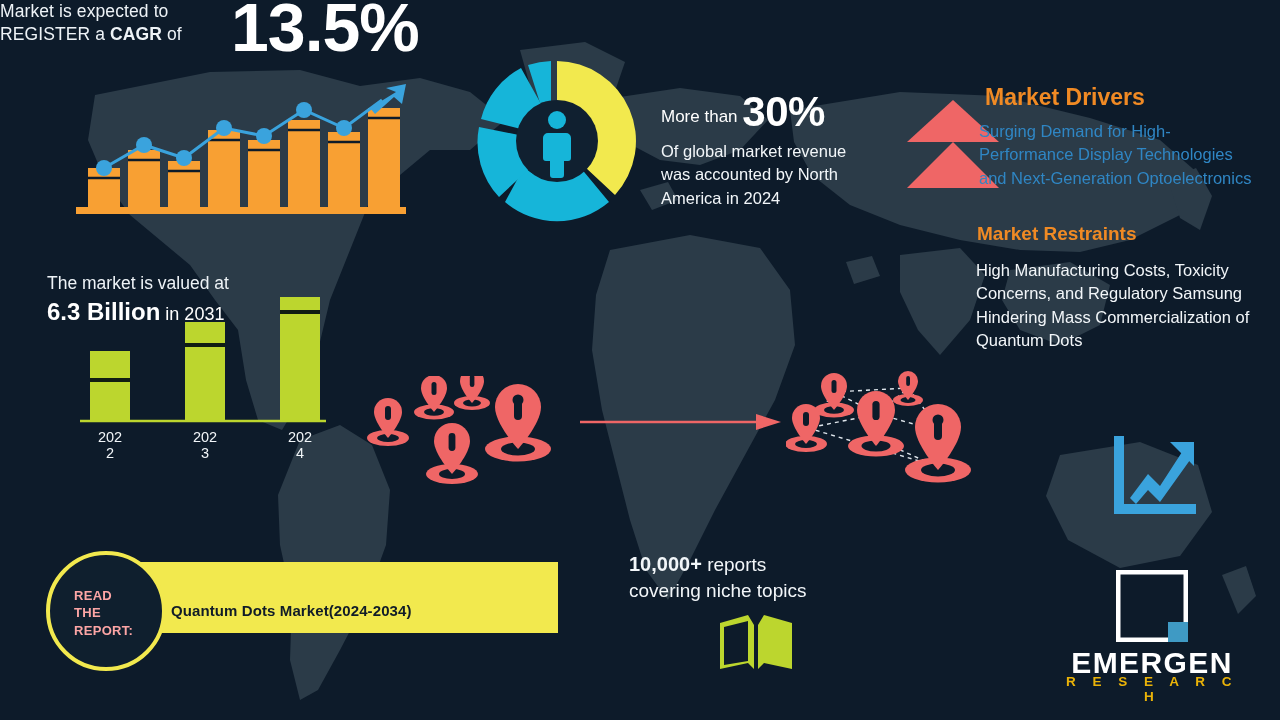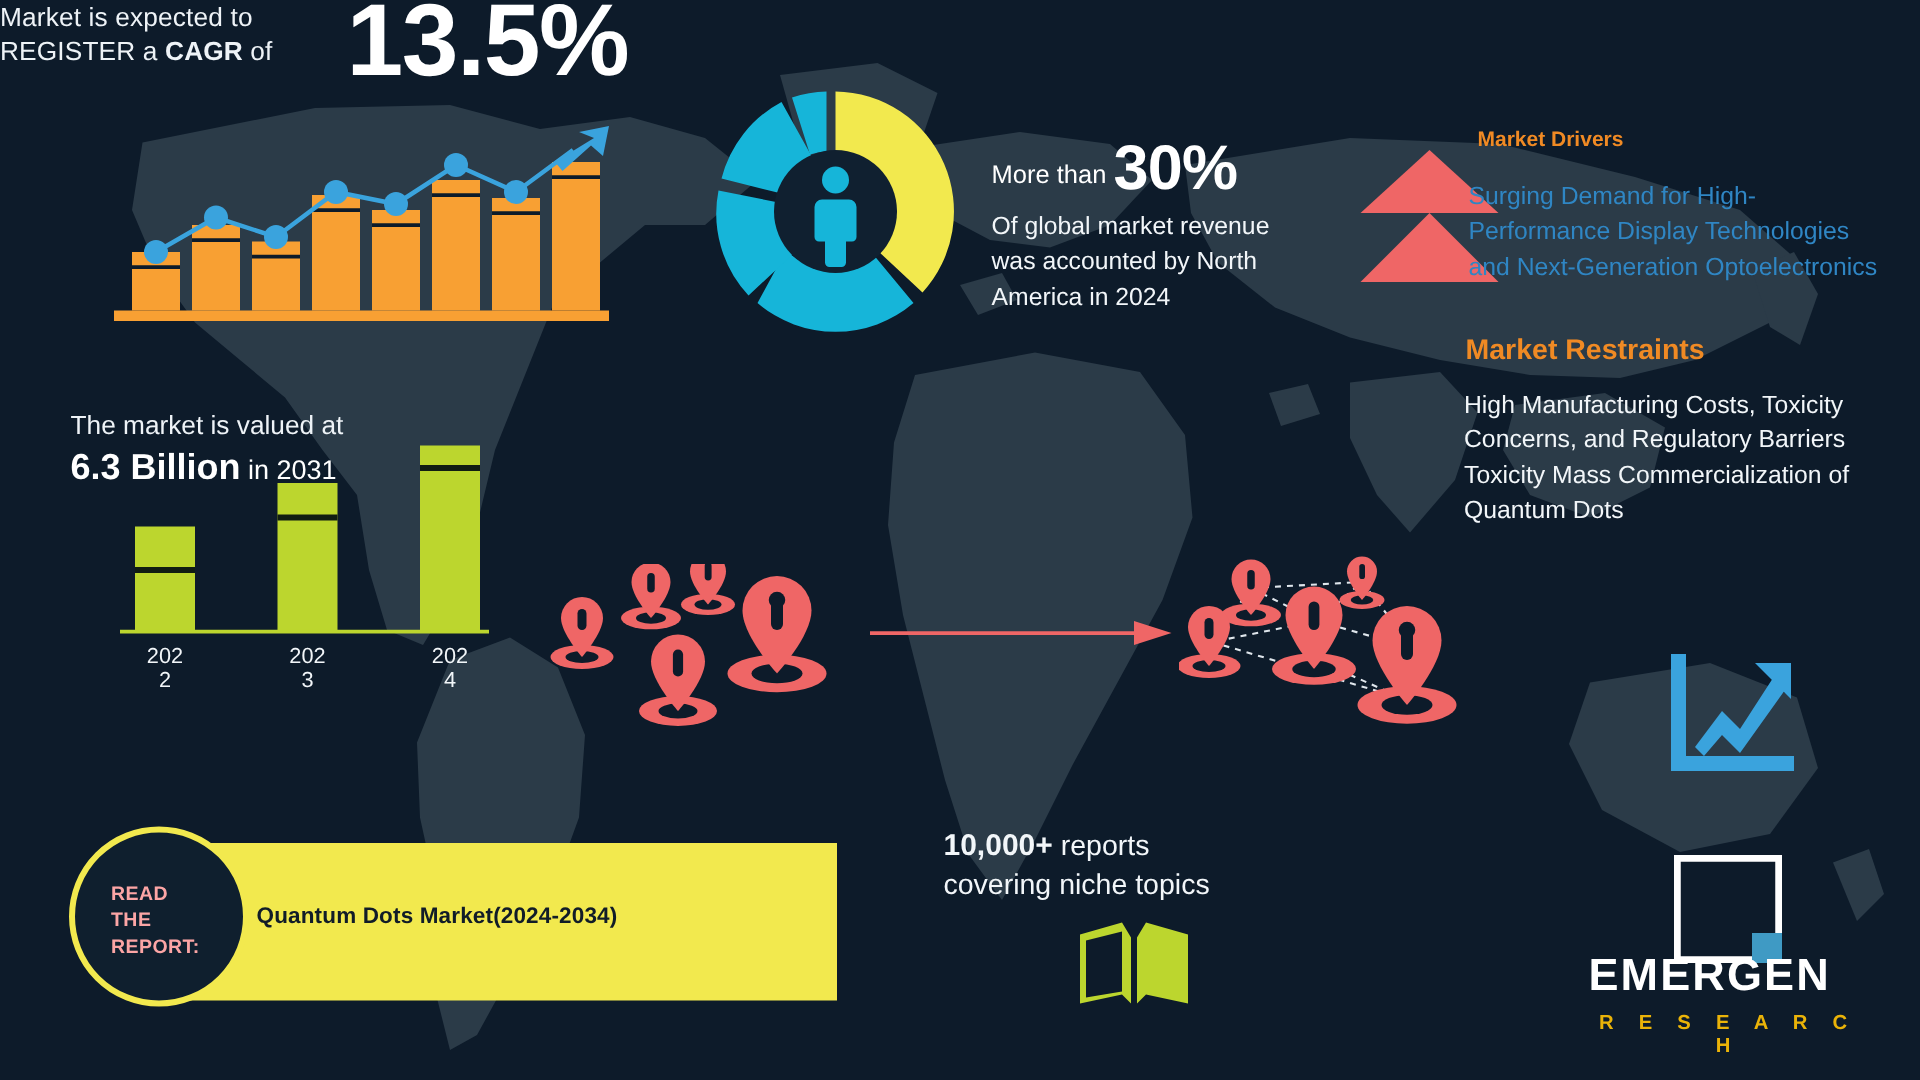--- a/index.html
+++ b/index.html
@@ -43,21 +43,21 @@
   
   #donut { position: absolute; left: 473px; top: 57px; width: 168px; height: 168px; }
 
   
   #thirty-block { position: absolute; left: 661px; top: 88px; width: 215px; }
   #thirty-row { font-size: 17px; color: #ffffff; white-space: nowrap; }
   #thirty-value { font-size: 42px; font-weight: bold; vertical-align: -4px; letter-spacing: -.5px; }
   #thirty-sub { font-size: 16.5px; color: #f2f6f9; line-height: 1.42; margin-top: 4px; width: 200px; }
 
   
-  #drivers-title { left: 985px; top: 84px; font-size: 14px; font-weight: bold; color: #f08a24; }
+  #drivers-title { left: 985px; top: 84px; font-size: 23px; font-weight: bold; color: #f08a24; }
   #drivers-text  { left: 979px; top: 120px; width: 275px; font-size: 16.5px; color: #2f86c4; line-height: 1.41; }
   #restraints-title { left: 977px; top: 223px; font-size: 19px; font-weight: bold; color: #f08a24; }
   #restraints-text  { left: 976px; top: 259px; width: 280px; font-size: 16.5px; color: #f2f6f9; line-height: 1.41; }
   #chevrons { position: absolute; left: 903px; top: 98px; width: 100px; height: 92px; }
 
   
   #valuation-lead { left: 47px; top: 273px; font-size: 17.5px; color: #eef3f7; text-align: right; }
   #valuation-value { left: 47px; top: 298px; font-size: 23px; color: #ffffff; }
   #valuation-value b { font-weight: bold; font-size: 24px; }
   #valuation-value span.small { font-size: 18px; font-weight: normal; }
@@ -71,21 +71,21 @@
   #pins-left  { position: absolute; left: 364px; top: 376px; width: 200px; height: 110px; }
   #pins-right { position: absolute; left: 786px; top: 370px; width: 200px; height: 115px; }
   #flow-arrow { position: absolute; left: 578px; top: 410px; width: 205px; height: 24px; }
 
   
   #blue-icon { position: absolute; left: 1110px; top: 430px; width: 88px; height: 90px; }
 
   
   #banner {
     position: absolute; left: 103px; top: 562px;
-    width: 455px; height: 105px;
+    width: 455px; height: 71px;
     background: #f2e94e;
   }
   #banner-title {
     position: absolute; left: 68px; top: 40px;
     font-size: 15px; font-weight: bold; color: #111c28;
     letter-spacing: .1px;
   }
   #read-circle {
     position: absolute; left: 46px; top: 551px;
     width: 120px; height: 120px; border-radius: 50%;
@@ -100,22 +100,22 @@
 
   
   #reports-text { left: 629px; top: 551px; width: 230px; font-size: 19px; color: #f2f6f9; line-height: 1.36; }
   #reports-text b { font-weight: bold; font-size: 20px; }
   #book-icon { position: absolute; left: 718px; top: 611px; width: 76px; height: 60px; }
 
   
   #logo { position: absolute; left: 1059px; top: 570px; width: 186px; height: 120px; }
   #logo-mark { position: absolute; left: 57px; top: 0; width: 72px; height: 72px; }
   #logo-emergen {
-    position: absolute; left: 0; top: 64px; width: 186px;
-    font-size: 30px; font-weight: bold;
+    position: absolute; left: 0; top: 76px; width: 186px;
+    text-align: center; font-size: 30px; font-weight: bold;
     color: #ffffff; letter-spacing: 1.4px;
   }
   #logo-research {
     position: absolute; left: 0; top: 104px; width: 186px;
     text-align: center; font-size: 13.5px; font-weight: bold;
     color: #eab308; letter-spacing: 6.5px;
   }
 </style>
 </head>
 <body>
@@ -221,21 +221,21 @@
 
   <svg id="chevrons" viewBox="0 0 100 92">
     <polygon points="50,2 96,44 4,44" fill="#ef6666"></polygon>
     <polygon points="50,44 96,90 4,90" fill="#ef6666"></polygon>
   </svg>
 
   <div class="txt" id="drivers-title">Market Drivers</div>
   <div class="txt" id="drivers-text">Surging Demand for High-Performance Display Technologies and Next-Generation Optoelectronics</div>
 
   <div class="txt" id="restraints-title">Market Restraints</div>
-  <div class="txt" id="restraints-text">High Manufacturing Costs, Toxicity Concerns, and Regulatory Barriers Toxicity Mass Commercialization of Quantum Dots</div>
+  <div class="txt" id="restraints-text">High Manufacturing Costs, Toxicity Concerns, and Regulatory Samsung Hindering Mass Commercialization of Quantum Dots</div>
 
   <div class="txt" id="valuation-lead">The market is valued at</div>
   <div class="txt" id="valuation-value">
     <b>6.3 Billion</b><span class="small"> in 2031</span>
   </div>
 
   <svg id="year-chart" viewBox="0 0 260 165">
     <g fill="#bcd62e">
       <rect x="12" y="56" width="40" height="69"></rect>
       <rect x="107" y="27" width="40" height="98"></rect>

